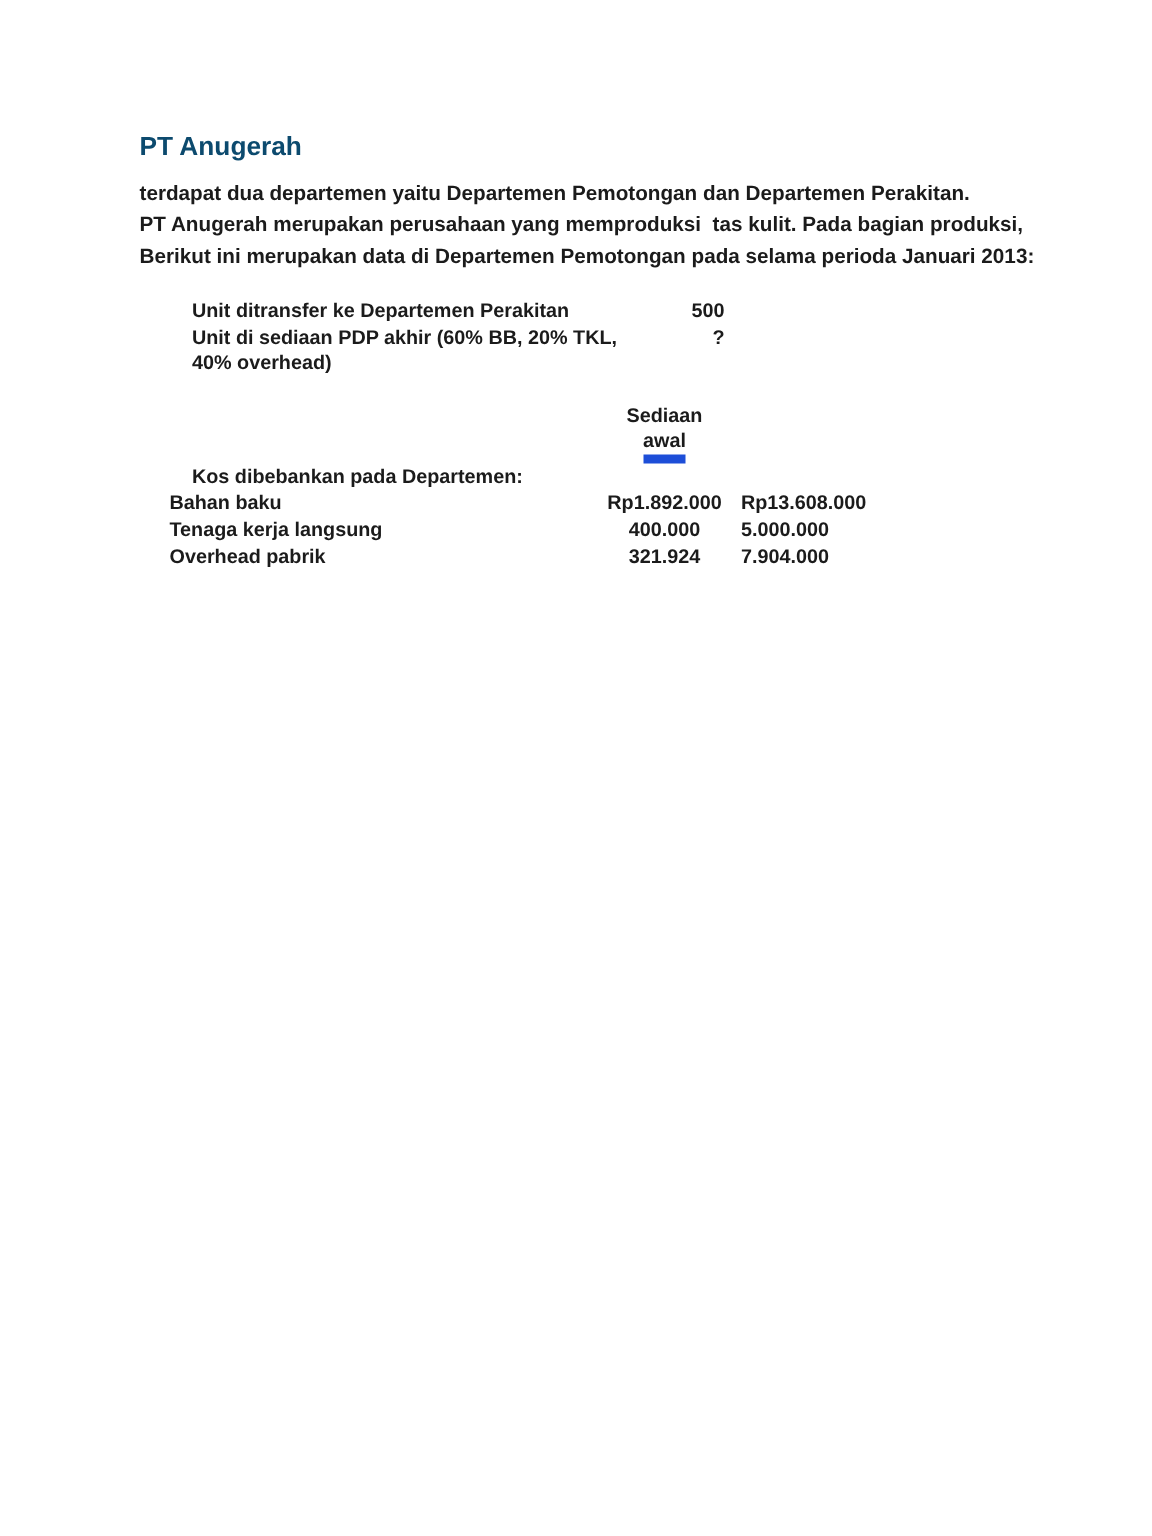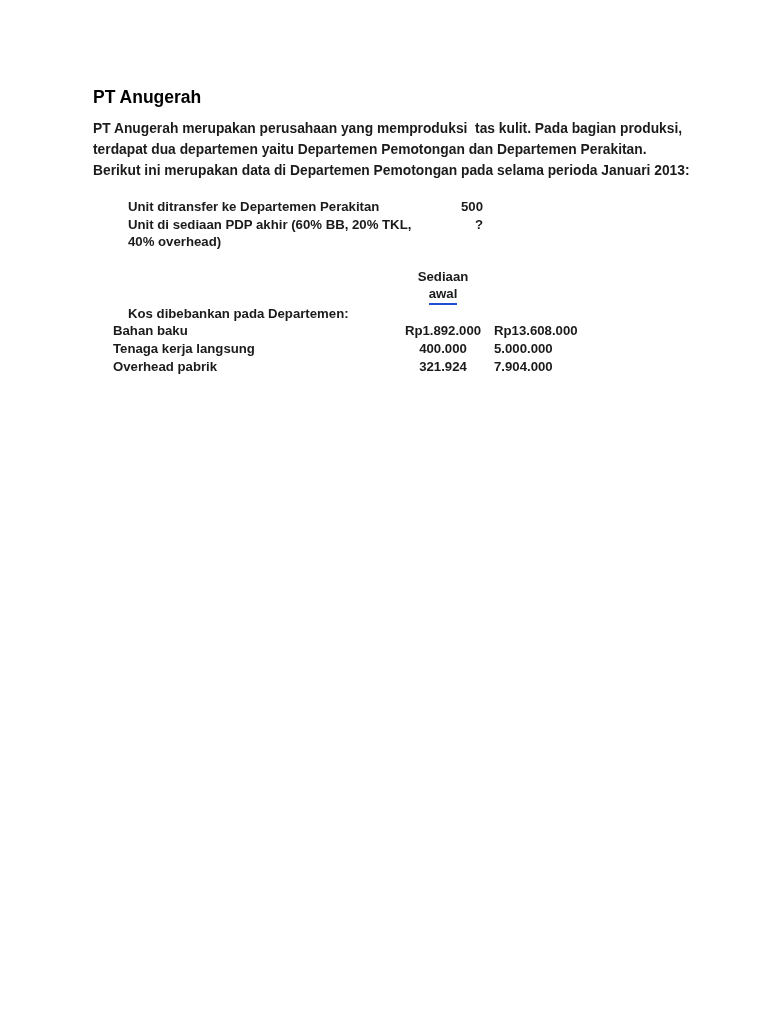--- a/index.html
+++ b/index.html
@@ -15,21 +15,21 @@
     overflow: hidden;
   }
   .content {
     padding-top: 86px;
     padding-left: 93px;
     padding-right: 60px;
   }
   h1.doc-title {
     font-size: 17.5px;
     line-height: 22px;
-    color: #000000;
+    color: #0c4a6e;
     font-weight: 700;
   }
   .intro { margin-top: 11px; }
   .intro-line {
     font-size: 13.8px;
     line-height: 20.8px;
     white-space: pre;
   }
   
   .unit-list { margin-top: 17px; margin-left: 35px; }
@@ -52,35 +52,35 @@
   .t-label { width: 309px; }
   .t-label.indented { padding-left: 20px; }
   .t-label.section { margin-left: 35px; width: 274px; }
   .t-col1 { width: 82px; text-align: center; white-space: nowrap; }
   .t-spacer { width: 10px; }
   .t-col2 { width: 90px; text-align: left; white-space: nowrap; }
   .t-head .t-col1, .t-head .t-col2 { text-align: center; }
   .head-line { display: block; }
   .underlined {
     display: inline-block;
-    border-bottom: 2px solid #1d4ed8;
+    border-bottom: 6px solid #1d4ed8;
     padding-bottom: 0px;
   }
 </style>
 </head>
 <body>
 
 <div class="page">
   <div class="content">
 
     <h1 class="doc-title">PT Anugerah</h1>
 
     <div class="intro">
+      <div class="intro-line">terdapat dua departemen yaitu Departemen Pemotongan dan Departemen Perakitan.</div>
       <div class="intro-line">PT Anugerah merupakan perusahaan yang memproduksi  tas kulit. Pada bagian produksi,</div>
-      <div class="intro-line">terdapat dua departemen yaitu Departemen Pemotongan dan Departemen Perakitan.</div>
       <div class="intro-line">Berikut ini merupakan data di Departemen Pemotongan pada selama perioda Januari 2013:</div>
     </div>
 
     <div class="unit-list">
       <div class="u-row">
         <div class="u-label">Unit ditransfer ke Departemen Perakitan</div>
         <div class="u-value">500</div>
       </div>
       <div class="u-row">
         <div class="u-label">Unit di sediaan PDP akhir (60% BB, 20% TKL, 40% overhead)</div>

